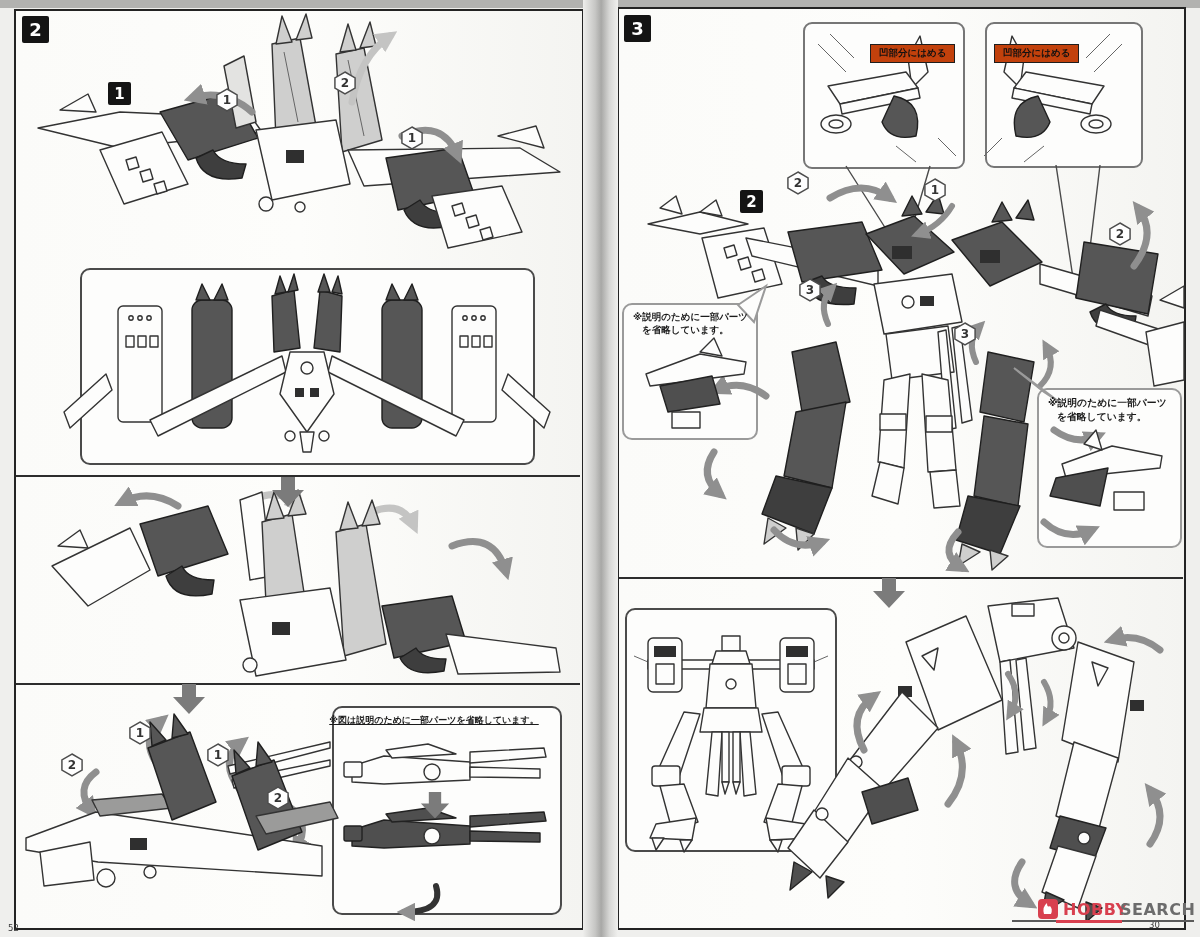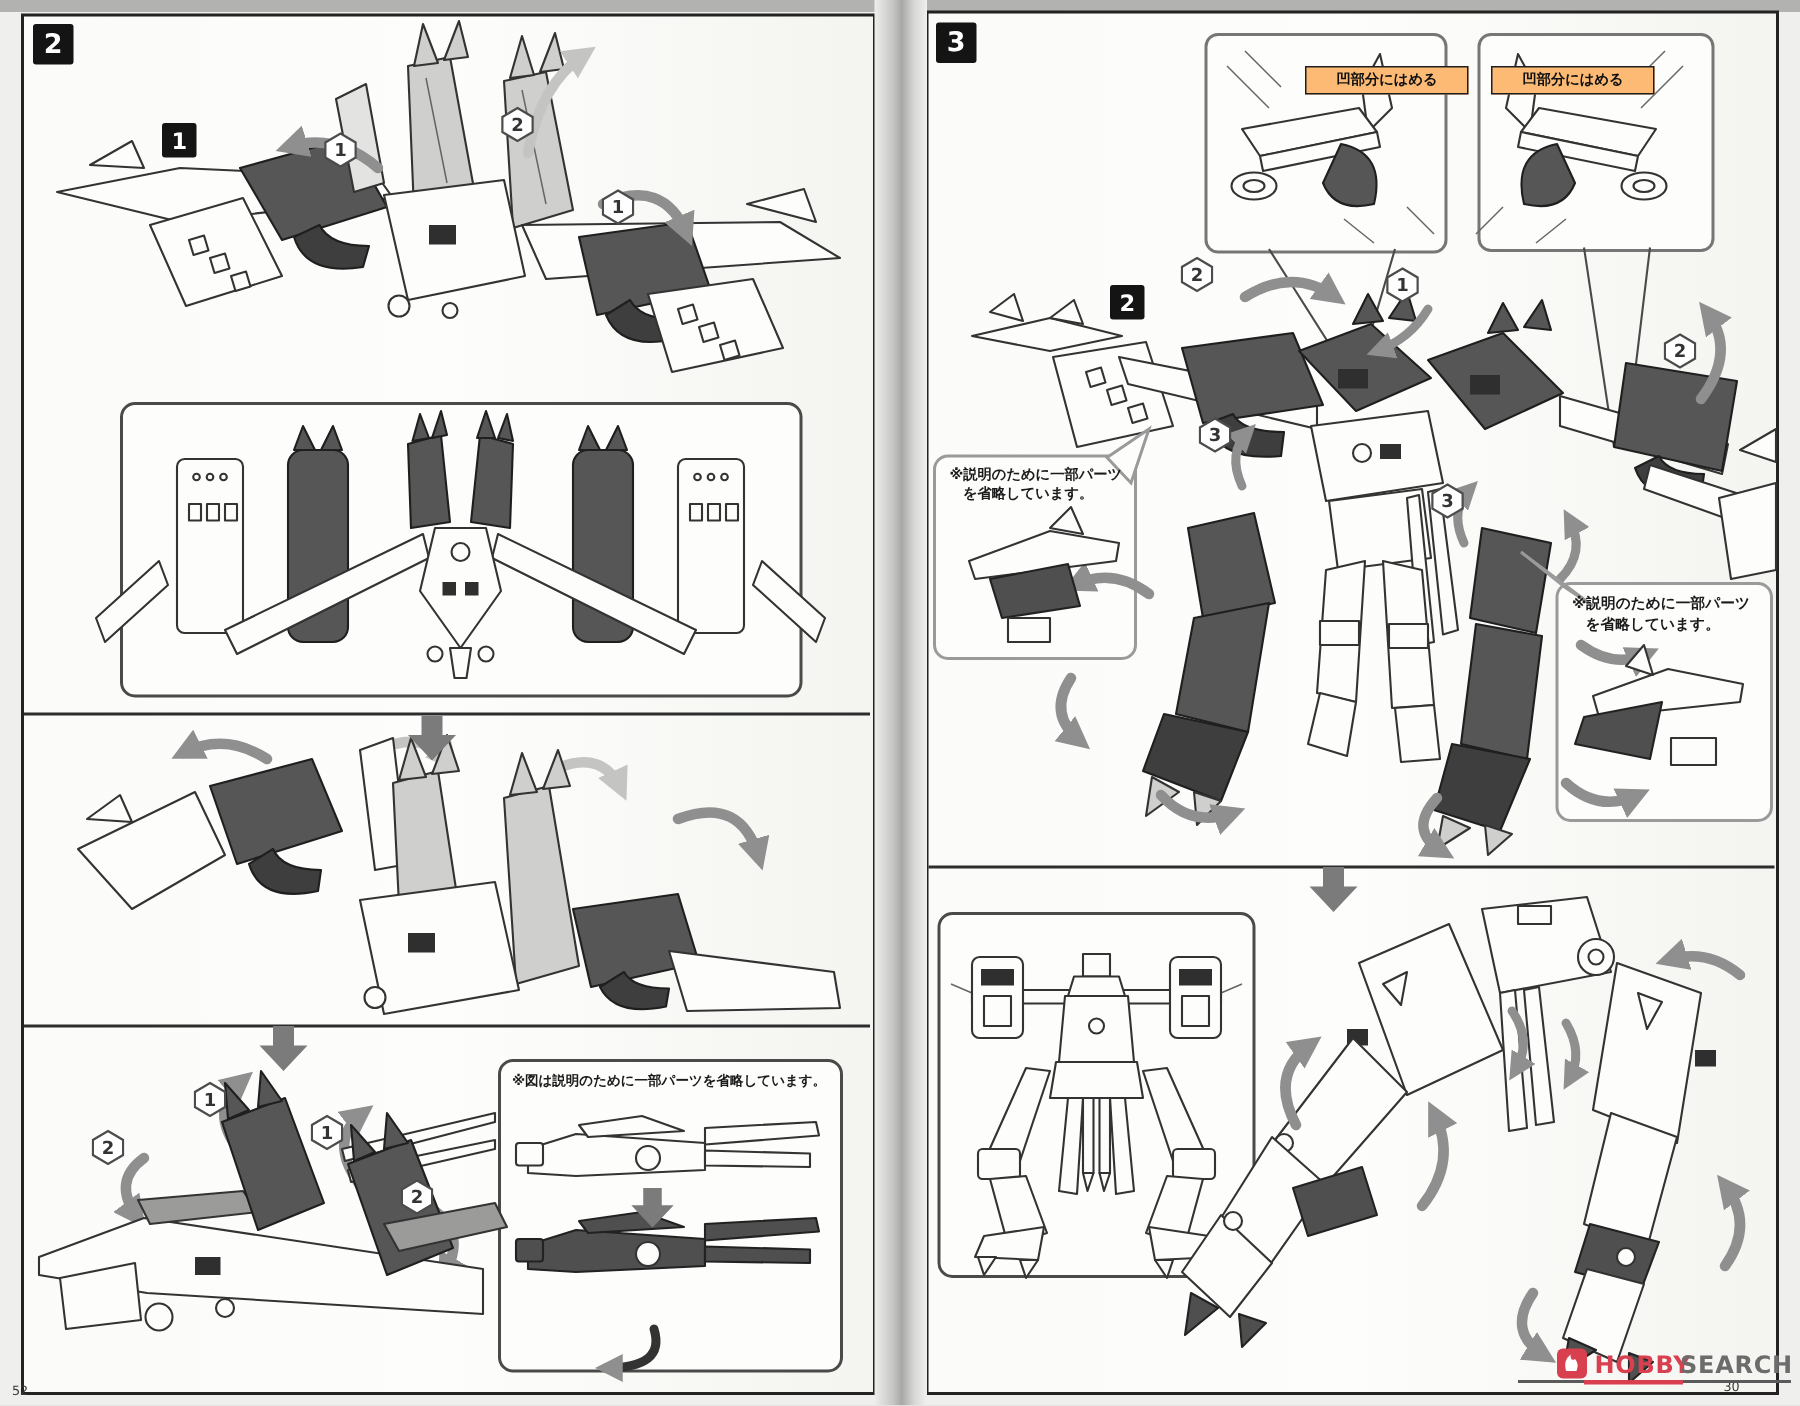--- a/index.html
+++ b/index.html
@@ -11,21 +11,21 @@
   .gutter{left:583px;top:0;width:35px;height:937px;
     background:linear-gradient(90deg,#eeeeec 0%,#c6c6c4 35%,#a8a8a6 52%,#d6d6d4 75%,#f0f0ee 100%);}
   .stepbox{background:#141414;color:#fff;font-weight:bold;display:flex;align-items:center;justify-content:center;border-radius:2px;z-index:10;}
   .step-big{width:27px;height:27px;font-size:18px;}
   .step-small{width:23px;height:23px;font-size:15px;}
   .divider{position:absolute;height:2px;background:#2d2d2d;z-index:4;}
   .frame{position:absolute;background:#fdfdfc;z-index:1;}
   .fr-dark{border:2px solid #4a4a4a;border-radius:10px;}
   .fr-mid{border:2px solid #767676;border-radius:9px;}
   .bubble{border:2px solid #9a9a9a;border-radius:10px;}
-  .label-badge{position:absolute;border:1.5px solid #1e1e1e;background:#fdba74;padding:2px 20px;font-size:9.5px;font-weight:bold;color:#111;z-index:10;white-space:nowrap;}
+  .label-badge{position:absolute;border:1.5px solid #1e1e1e;background:#c2410c;padding:2px 8px;font-size:9.5px;font-weight:bold;color:#111;z-index:10;white-space:nowrap;}
   .note-text{position:absolute;font-weight:bold;color:#1b1b1b;z-index:10;}
   .hexmark{position:absolute;width:22px;height:24px;z-index:11;}
   .hexmark svg{position:absolute;inset:0;width:100%;height:100%;}
   .hexmark polygon{fill:#fefefe;stroke:#4c4c4c;stroke-width:1.6;}
   .hexmark span{position:absolute;inset:0;display:flex;align-items:center;justify-content:center;font-size:12px;font-weight:bold;color:#333;}
   .blockarrow{position:absolute;z-index:9;}
   .blockarrow polygon{fill:#7b7b7b;}
   .pagenum{position:absolute;font-size:8.5px;color:#3a3a3a;z-index:12;}
   
   #art-overlay{position:absolute;left:0;top:0;width:1200px;height:937px;z-index:5;pointer-events:none;}
@@ -502,21 +502,21 @@
   <div class="hexmark" style="left:954px;top:322px;">
       <svg viewBox="0 0 24 26">
         <polygon points="12,1 23,7.5 23,18.5 12,25 1,18.5 1,7.5"></polygon>
       </svg>
       <span>3</span>
     </div>
 
   <div class="label-badge" style="left:870px;top:44px;">凹部分にはめる</div>
   <div class="label-badge" style="left:994px;top:44px;">凹部分にはめる</div>
 
-  <div class="note-text" style="left:337px;top:714px;width:218px;font-size:9px;text-align:center;">※図は説明のために一部パーツを省略しています。</div>
+  <div class="note-text" style="left:325px;top:714px;width:218px;font-size:9px;text-align:center;text-decoration:underline;">※図は説明のために一部パーツを省略しています。</div>
 
   <div class="note-text" style="left:633px;top:310px;width:118px;font-size:9.5px;line-height:1.4;">
     <span style="display:block;">※説明のために一部パーツ</span>
     <span style="display:block;padding-left:9px;">を省略しています。</span>
   </div>
   <div class="note-text" style="left:1048px;top:396px;width:126px;font-size:9.8px;line-height:1.4;">
     <span style="display:block;">※説明のために一部パーツ</span>
     <span style="display:block;padding-left:9px;">を省略しています。</span>
   </div>
 

